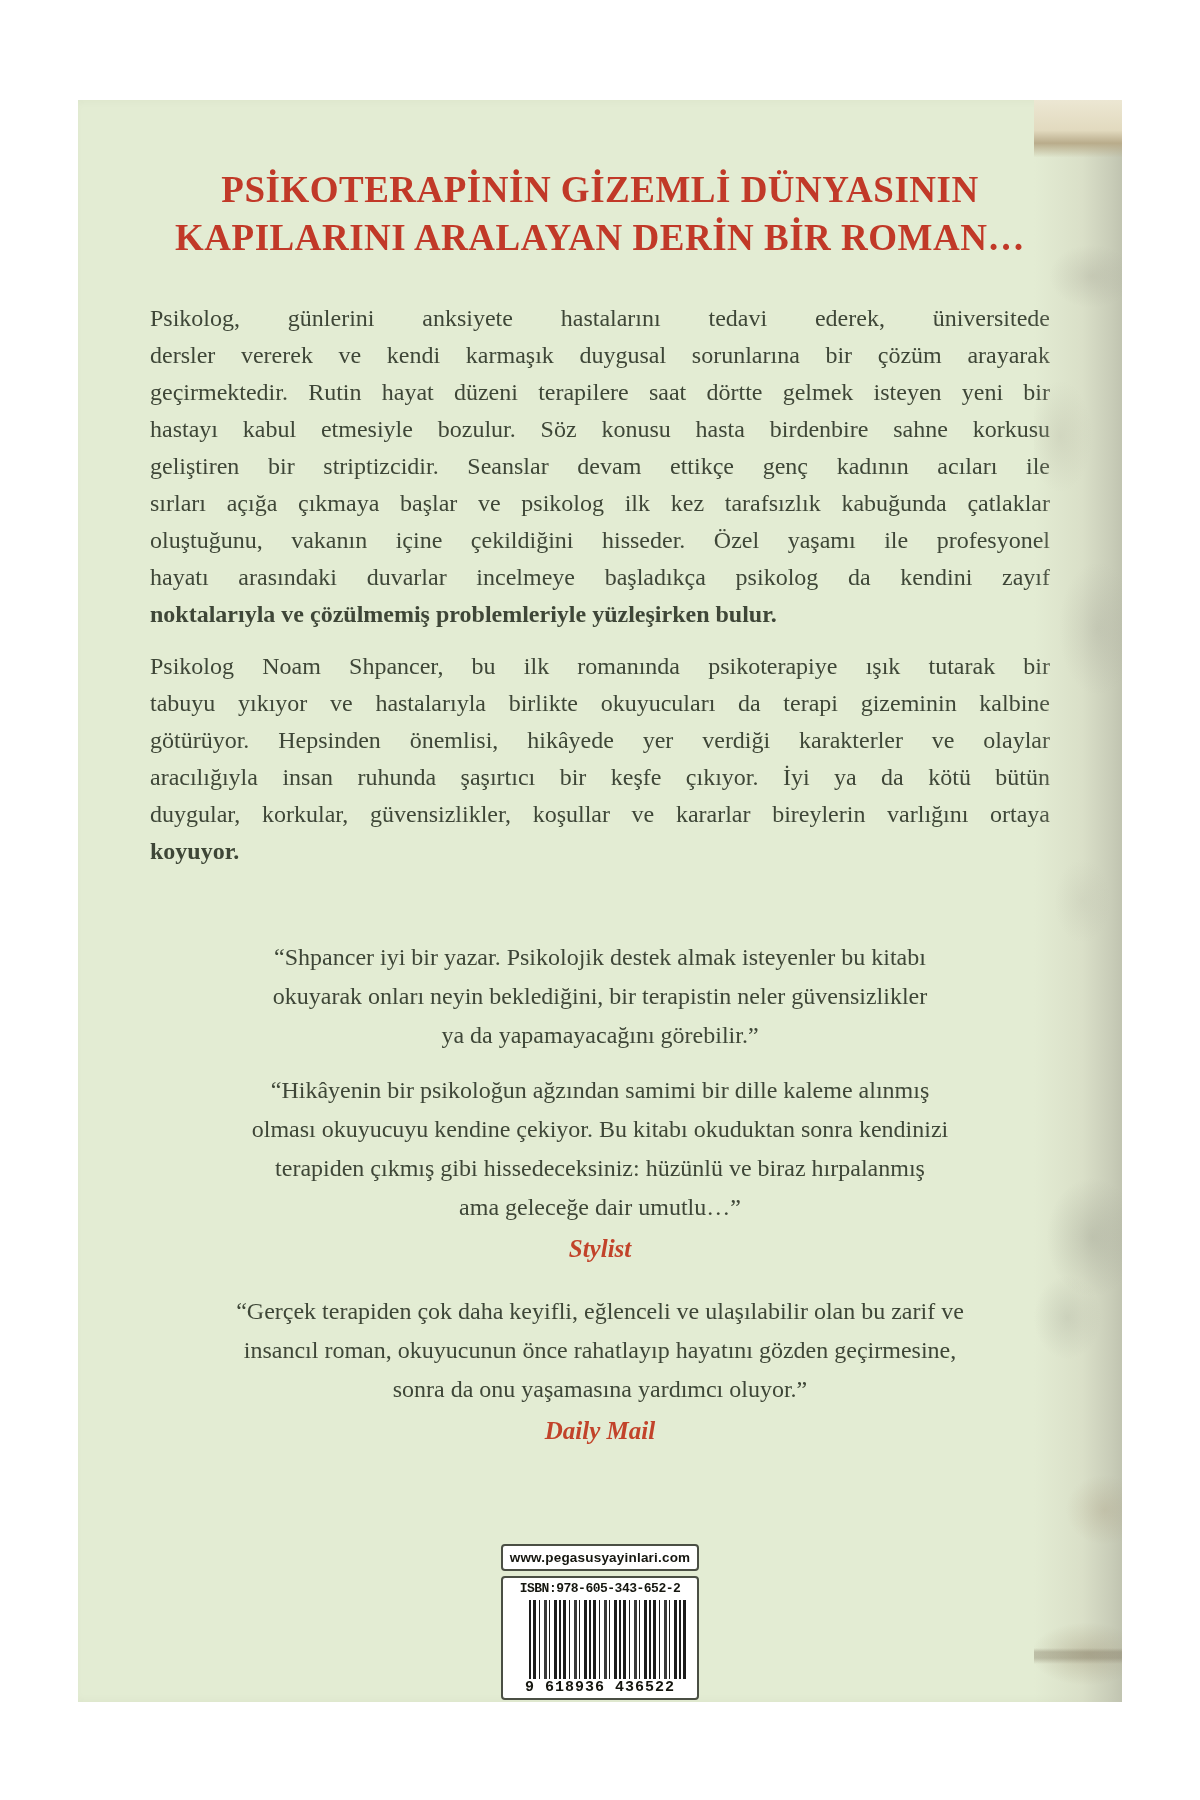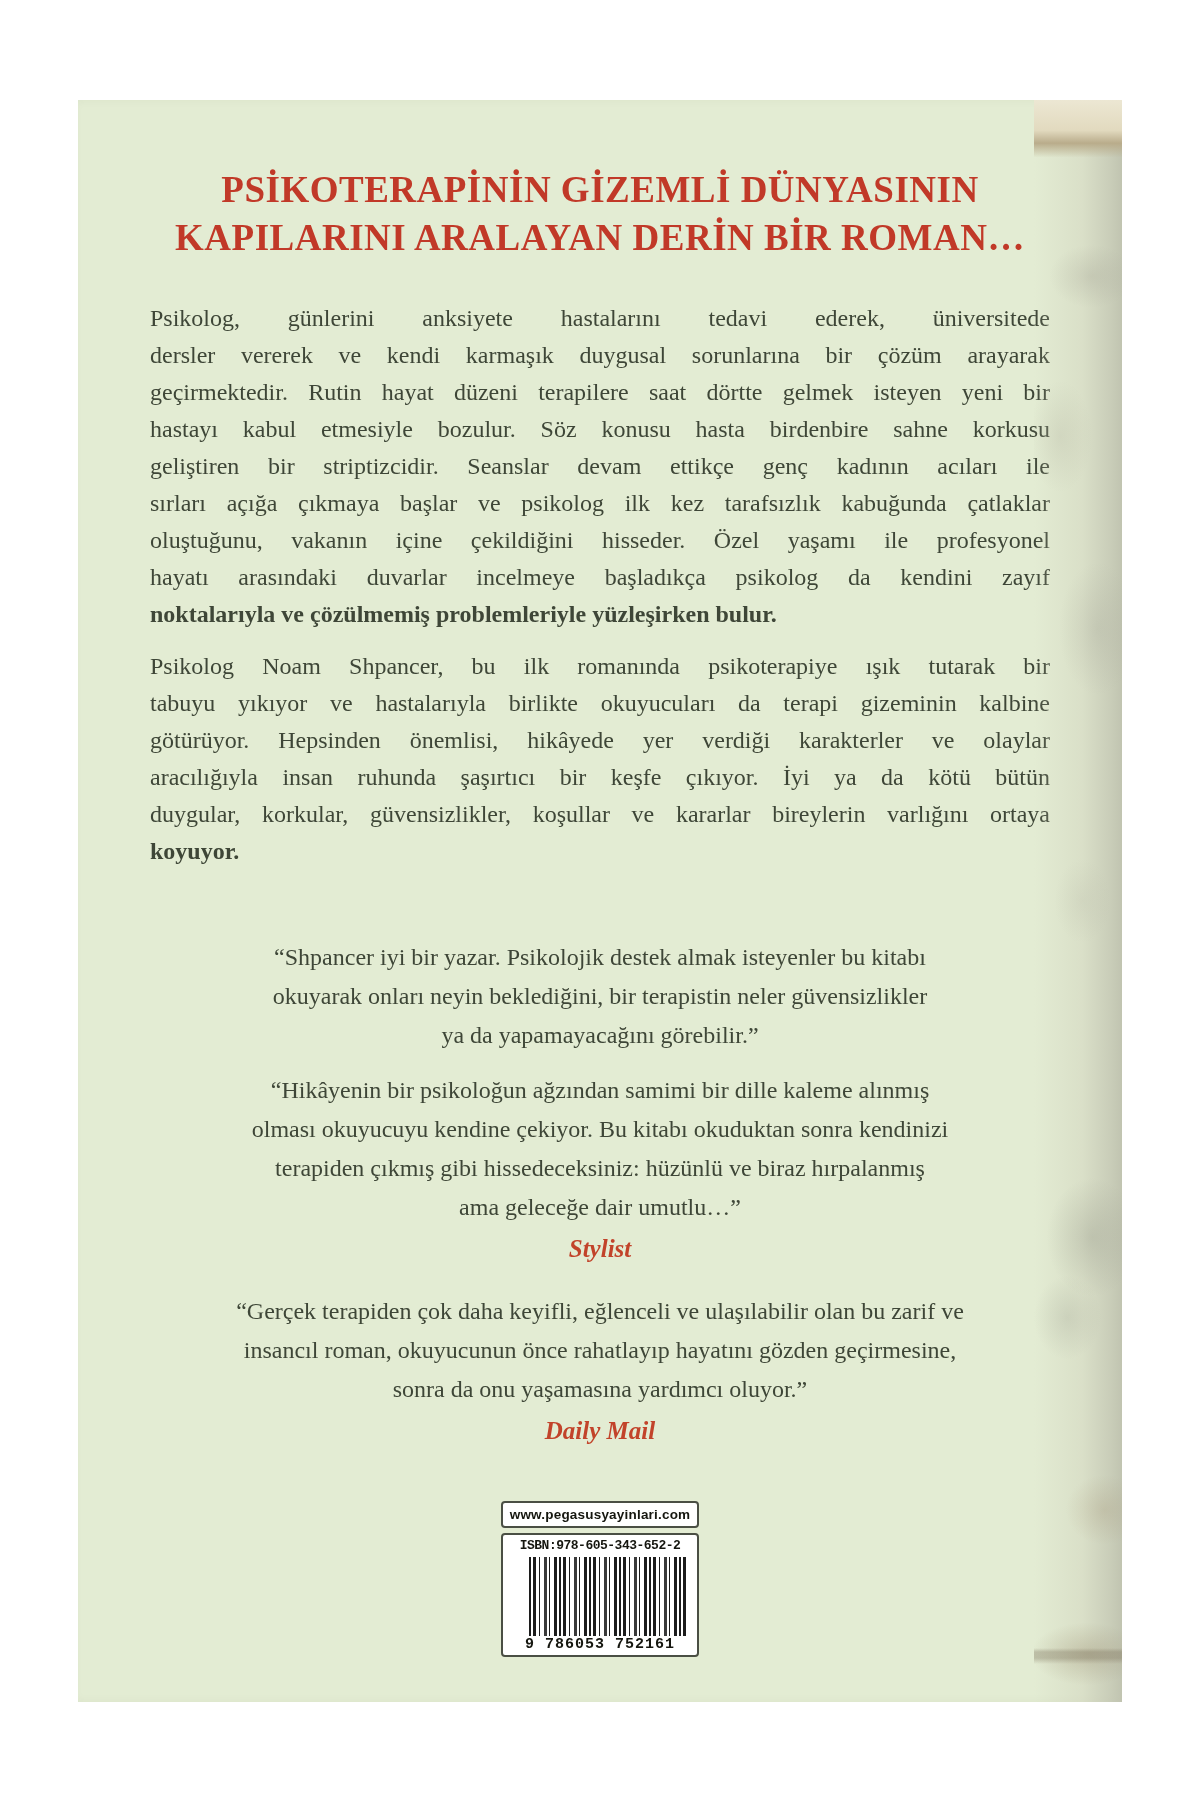--- a/index.html
+++ b/index.html
@@ -60,21 +60,21 @@
   }
   .footer{
     position:absolute;top:1401px;left:0;width:100%;
     display:flex;flex-direction:column;align-items:center;
   }
   .url-box{
     width:198px;height:27px;box-sizing:border-box;
     border:2px solid #4a4f44;border-radius:4px;background:#ffffff;
     display:flex;align-items:center;justify-content:center;
     font-family:"Liberation Sans", sans-serif;
-    font-weight:bold;font-size:13.5px;letter-spacing:0.2px;color:#15160f;
+    font-weight:bold;font-size:13.5px;letter-spacing:0.2px;color:#15160f;margin-top:43px;
   }
   .barcode-box{
     margin-top:5px;width:198px;height:124px;box-sizing:border-box;
     border:2px solid #4a4f44;border-radius:4px;background:#ffffff;
     position:relative;overflow:hidden;
   }
   .isbn-label{
     position:absolute;top:3px;left:0;width:100%;
     font-family:"Liberation Mono", monospace;
     font-weight:bold;font-size:13px;letter-spacing:-0.5px;
@@ -152,16 +152,16 @@
     </div>
   </div>
 
   <div class="footer">
     <div class="url-box">
       <span>www.pegasusyayinlari.com</span>
     </div>
     <div class="barcode-box">
       <div class="isbn-label">ISBN:978-605-343-652-2</div>
       <div class="bars"></div>
-      <div class="barcode-digits">9 786053 752161</div>
+      <div class="barcode-digits">9 618936 436522</div>
     </div>
   </div>
 </div>
 
 </body></html>

